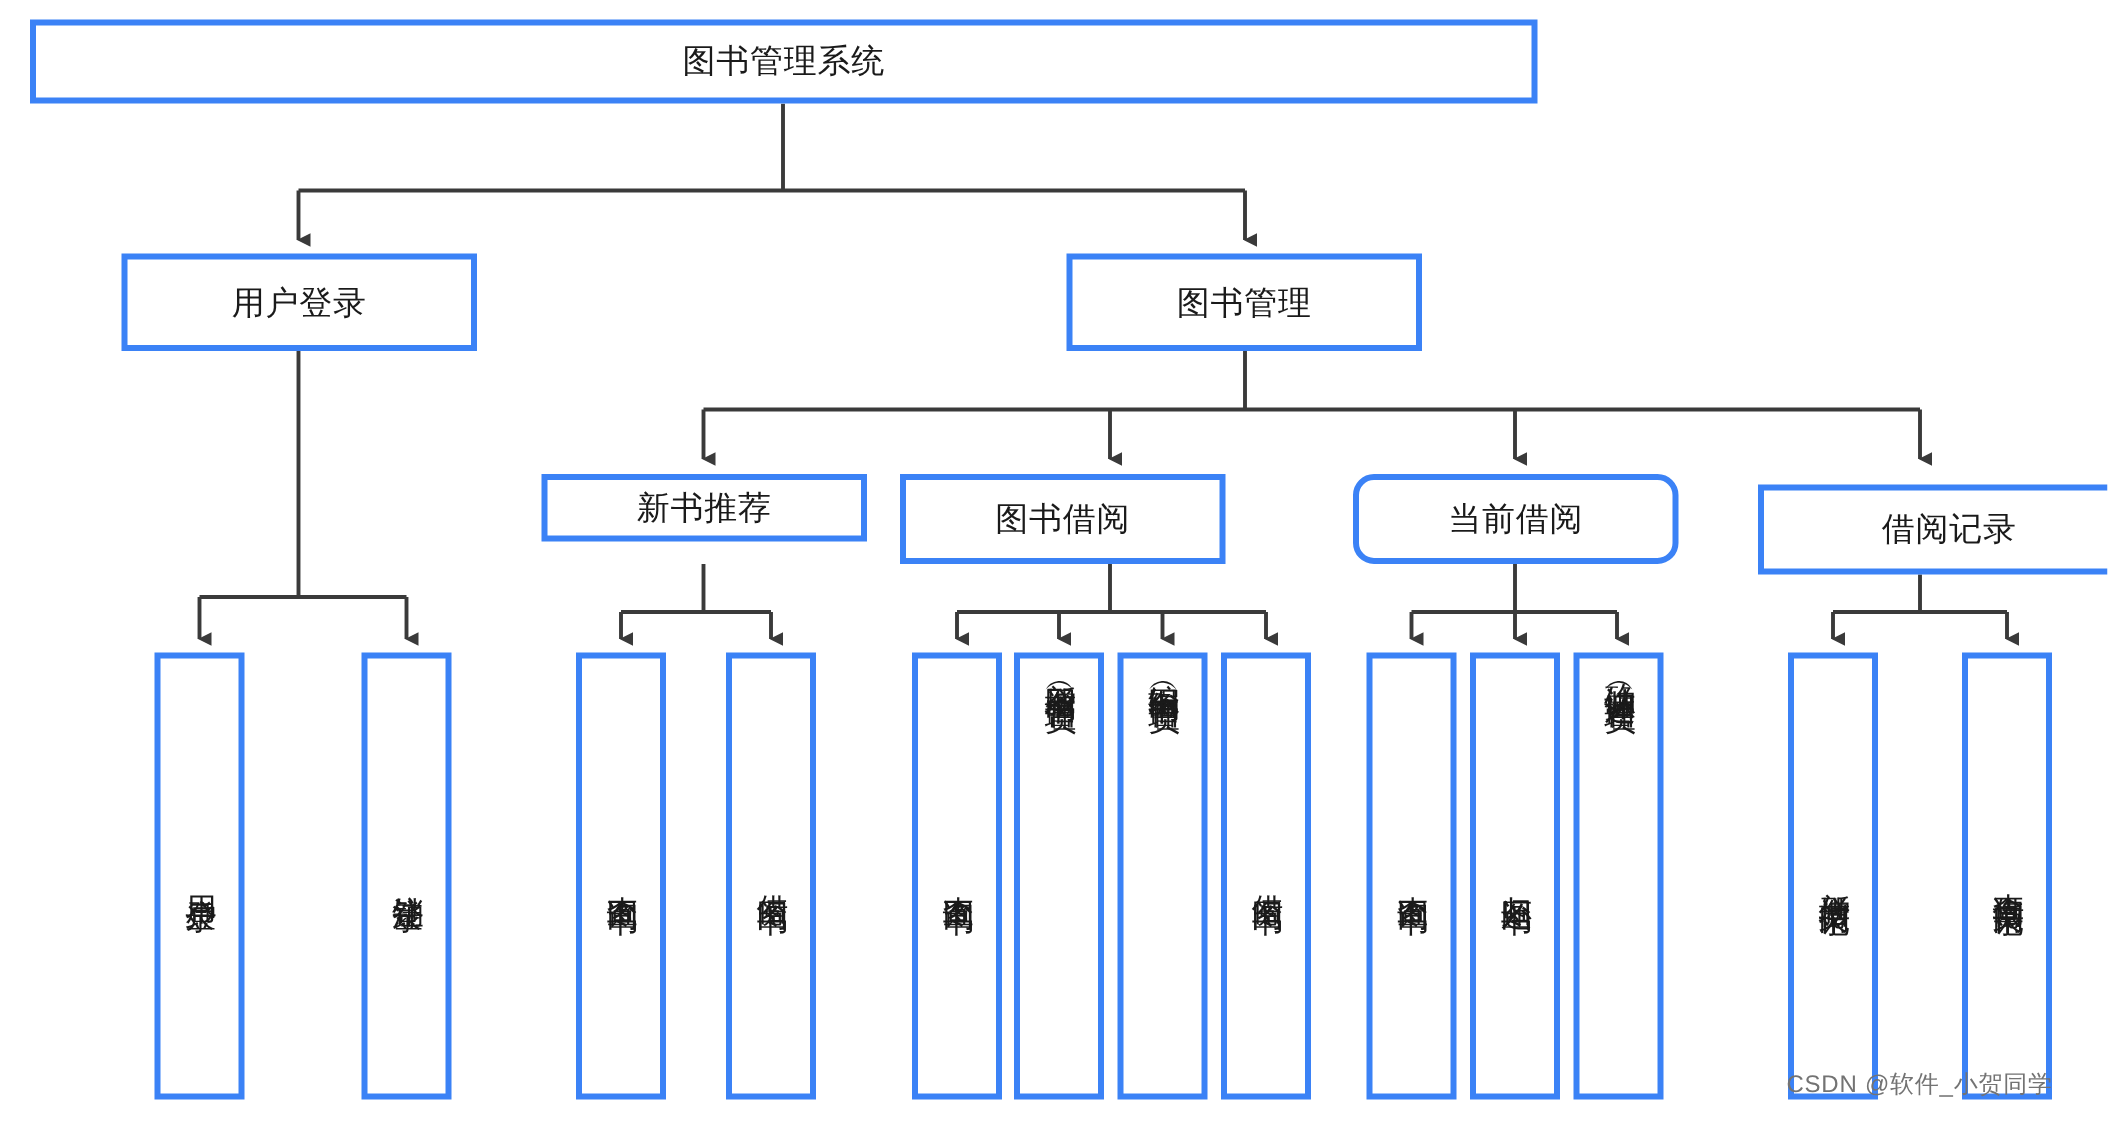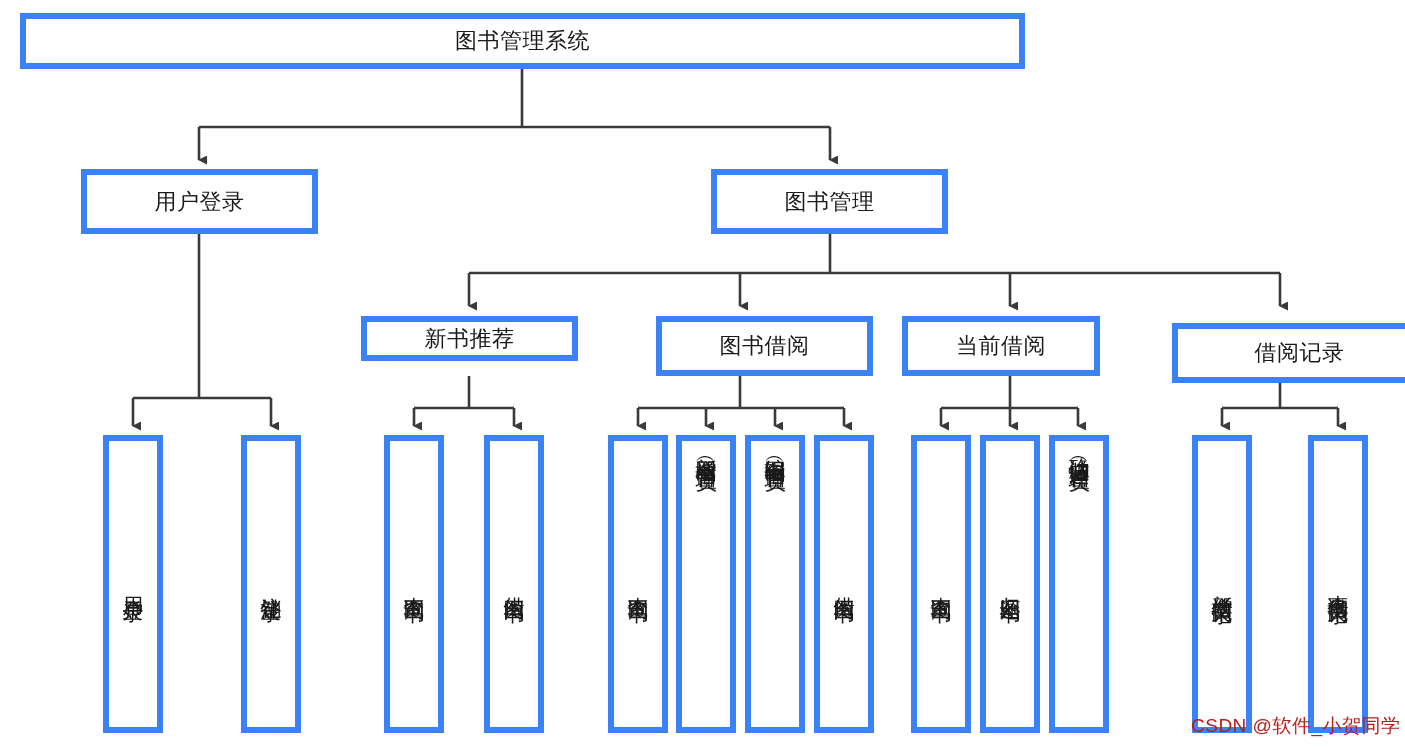--- a/index.html
+++ b/index.html
@@ -21,21 +21,21 @@
     position: absolute;
     left: 0;
     top: 0;
     width: 1405px;
     height: 747px;
     pointer-events: none;
   }
   .node {
     position: absolute;
     box-sizing: border-box;
-    border: 6px solid #3b82f6;
+    border: 4px solid #3b82f6;
     background: #ffffff;
     display: flex;
     align-items: center;
     justify-content: center;
     color: #1a1a1a;
   }
   .node-label {
     display: block;
     text-align: center;
     line-height: 1.18;
@@ -57,22 +57,22 @@
     font-size: 21px;
     line-height: 1.05;
     letter-spacing: 2px;
     max-height: 270px;
   }
   .node.vert.align-top .node-label {
     align-self: flex-start;
   }
   .watermark {
     position: absolute;
-    font-size: 19px;
-    color: #b91c1c;
+    font-size: 16px;
+    color: #737373;
     letter-spacing: 0.5px;
     white-space: nowrap;
     user-select: none;
   }
 </style>
 </head>
 <body>
 
 <div id="diagram-root">
 
@@ -133,24 +133,24 @@
   <div class="node horiz" style="left:81px; top:169px; width:237px; height:65px;">
     <span class="node-label">用户登录</span>
   </div>
   <div class="node horiz" style="left:711px; top:169px; width:237px; height:65px;font-family:Liberation Serif, serif;">
     <span class="node-label">图书管理</span>
   </div>
 
   <div class="node horiz" style="left:361px; top:316px; width:217px; height:45px;">
     <span class="node-label">新书推荐</span>
   </div>
-  <div class="node horiz" style="left:656px; top:316px; width:217px; height:60px;">
+  <div class="node horiz" style="left:600px; top:316px; width:217px; height:60px;">
     <span class="node-label">图书借阅</span>
   </div>
-  <div class="node horiz" style="left:902px; top:316px; width:198px; height:60px;">
+  <div class="node horiz" style="left:902px; top:316px; width:217px; height:60px;border-radius:14px;">
     <span class="node-label">当前借阅</span>
   </div>
   <div class="node horiz" style="left:1172px; top:323px; width:255px; height:60px;">
     <span class="node-label">借阅记录</span>
   </div>
 
   <div class="node vert" style="left:103px; top:435px; width:60px; height:298px;">
     <span class="node-label">用户登录</span>
   </div>
   <div class="node vert" style="left:241px; top:435px; width:60px; height:298px;">

